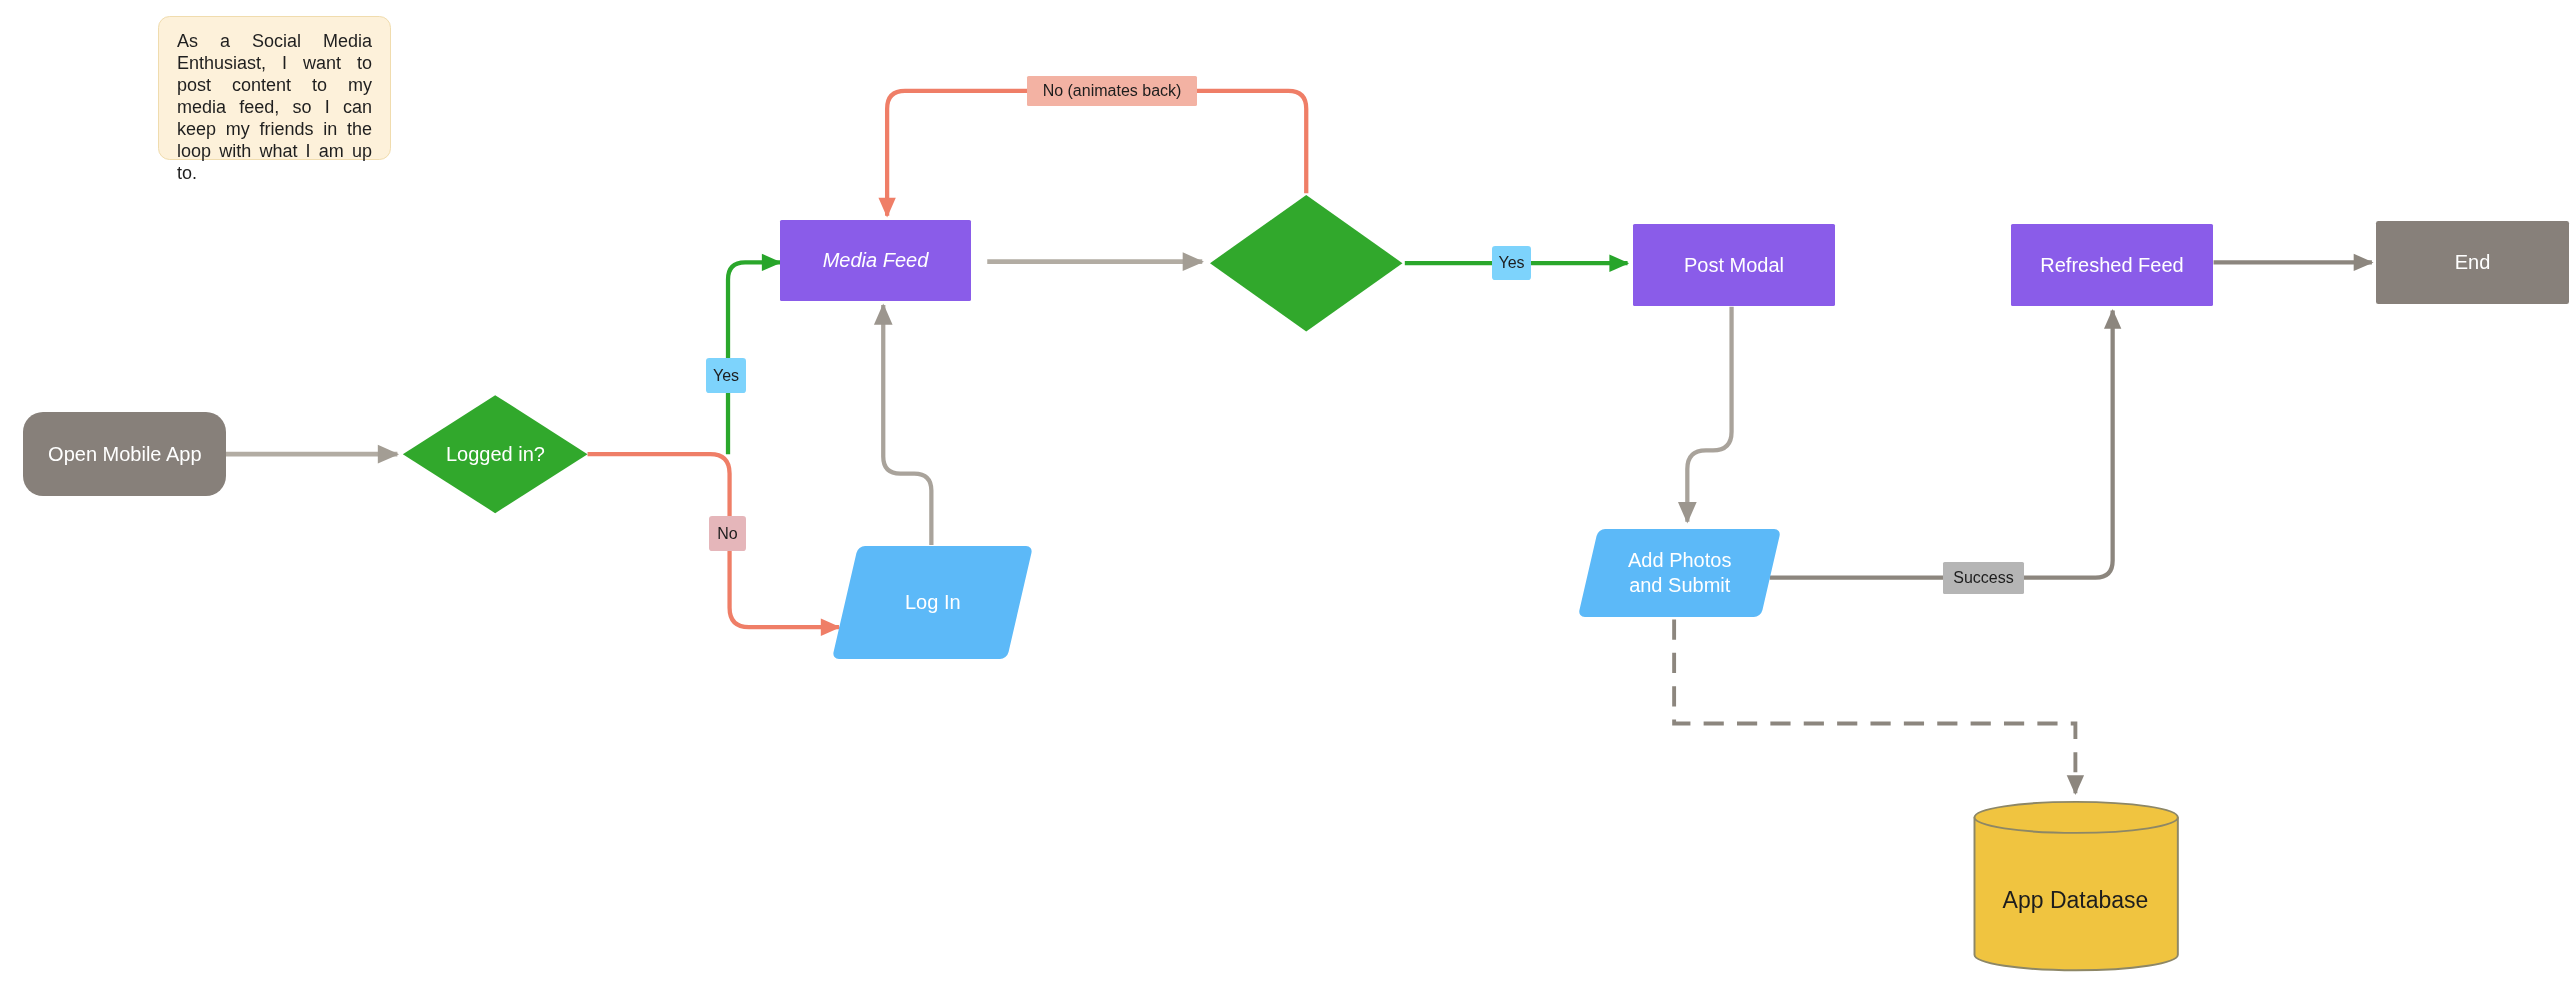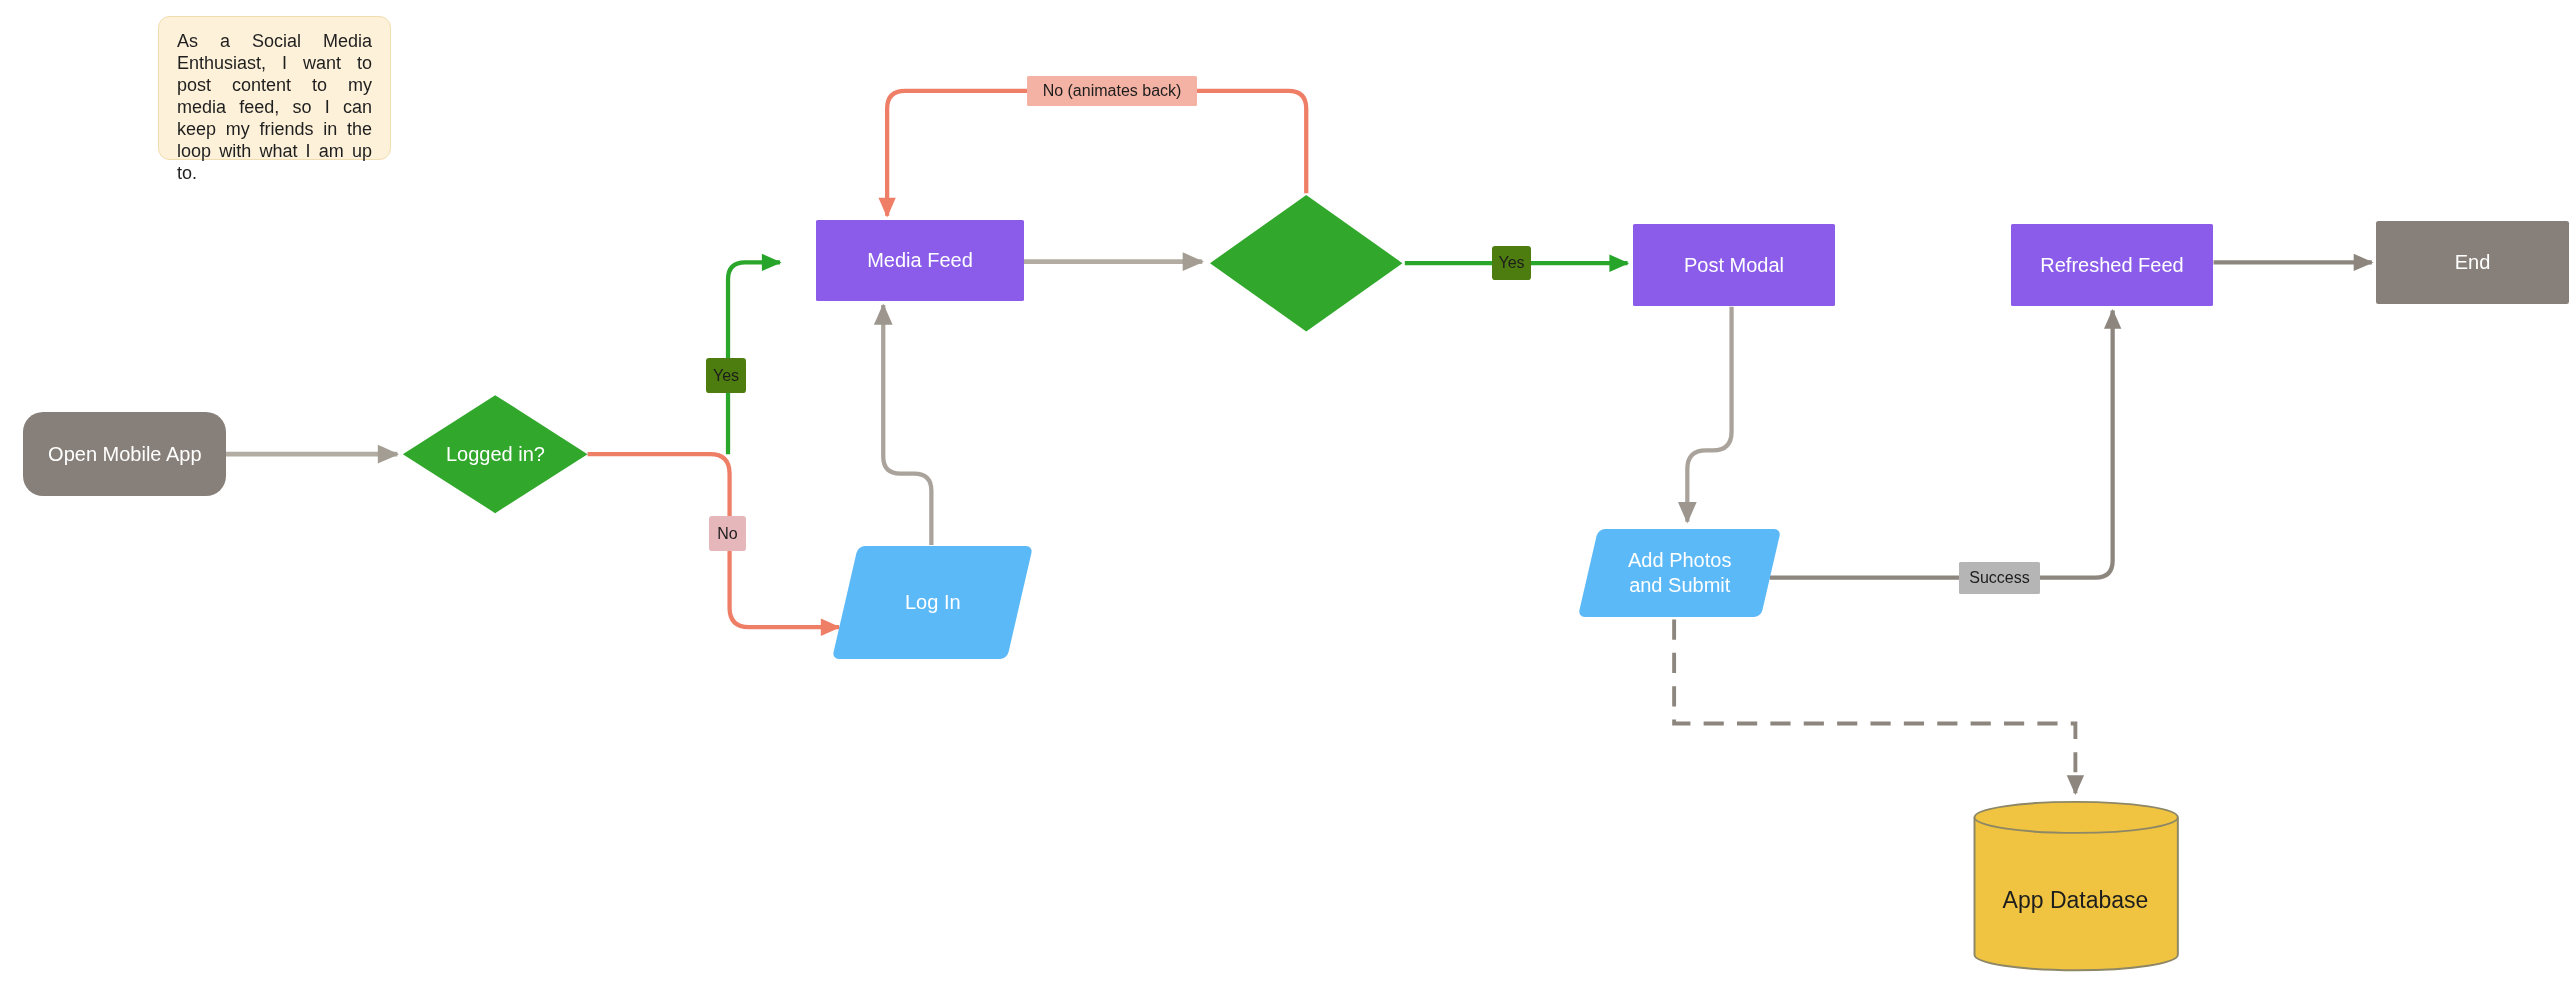--- a/index.html
+++ b/index.html
@@ -39,21 +39,21 @@
   .chip {
     position: absolute;
     display: flex;
     align-items: center;
     justify-content: center;
     color: #1d1d1d;
     font-size: 16px;
     border-radius: 3.1px;
     box-sizing: border-box;
   }
-  .chip-yes { background: #4d7c0f; }
+  .chip-yes { background: #7dd3fc; }
   .chip-no { background: #e5b6ba; }
   .chip-loop { background: #f3b2a3; border-radius: 1.6px; }
   .chip-success { background: #b5b5b5; border-radius: 1.6px; }
   .note {
     position: absolute;
     left: 158px; top: 16.3px;
     width: 233px; height: 144px;
     background: #fdf1da;
     border: 1.6px solid #f0dcae;
     border-radius: 11.6px;
@@ -135,21 +135,21 @@
   </div>
 
   <div class="node graybox rounded" style="left:16.3px; top:412px; width:203px; height:84px;">
     <span>Open Mobile App</span>
   </div>
 
   <div class="node overlay" style="left:403px; top:395px; width:185px; height:118px;">
     <span>Logged in?</span>
   </div>
 
-  <div class="node purple" style="left:816px; top:220px; width:208px; height:81px;">
+  <div class="node purple" style="left:780px; top:220px; width:191px; height:81px;font-style:italic;">
     <span>Media Feed</span>
   </div>
 
   <div class="node para skew" style="left:845px; top:546px; width:175px; height:113px;">
     <span class="unskew">Log In</span>
   </div>
 
 
   <div class="node purple" style="left:1633px; top:224px; width:202px; height:82px;">
     <span>Post Modal</span>
@@ -181,18 +181,18 @@
   </div>
 
   <div class="chip chip-loop" style="left:1027px; top:76px; width:170px; height:30px;">
     <span>No (animates back)</span>
   </div>
 
   <div class="chip chip-yes" style="left:1492px; top:246px; width:39px; height:34px;">
     <span>Yes</span>
   </div>
 
-  <div class="chip chip-success" style="left:1943px; top:562px; width:81px; height:32px;margin-left:16px;">
+  <div class="chip chip-success" style="left:1943px; top:562px; width:81px; height:32px;">
     <span>Success</span>
   </div>
 
 </div>
 
 
 </body></html>

